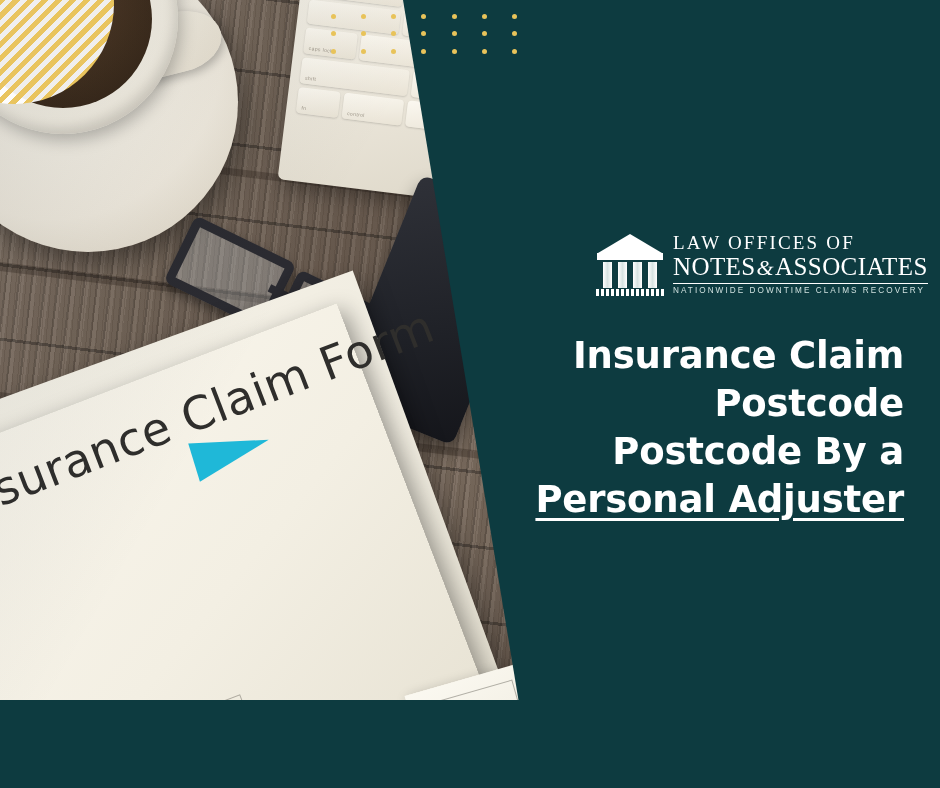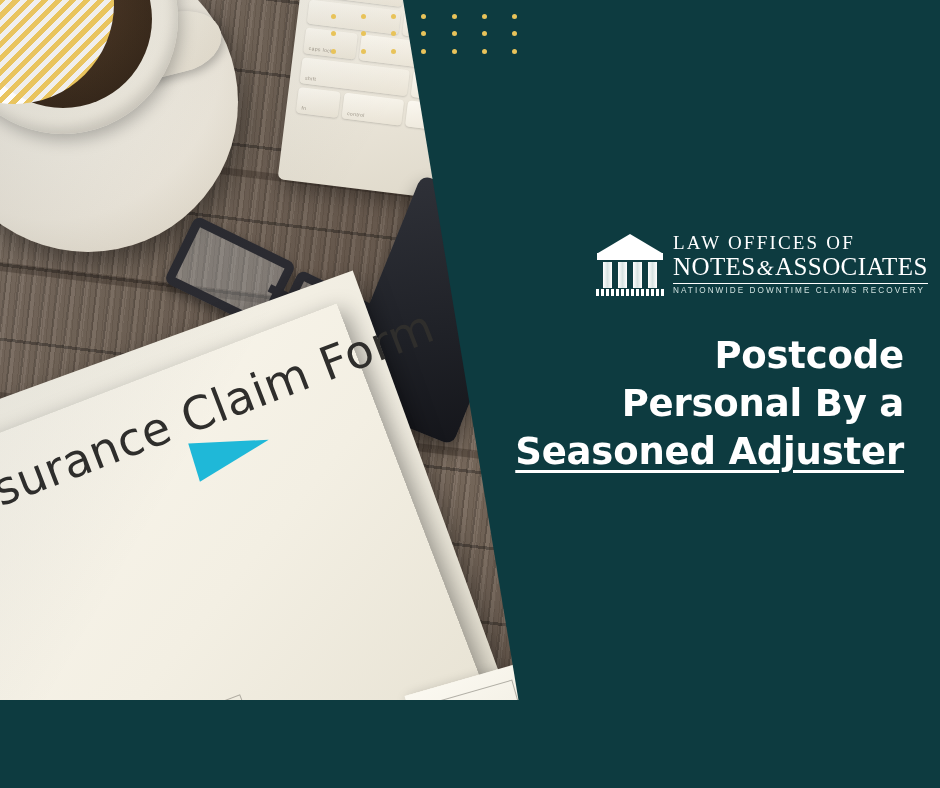--- a/index.html
+++ b/index.html
@@ -561,18 +561,19 @@
     </div>
     <div id="logo-text">
       <div id="logo-line1">LAW OFFICES OF</div>
       <div id="logo-line2"><span>NOTES</span><span id="logo-amp">&amp;</span><span>ASSOCIATES</span></div>
       <div id="logo-rule"></div>
       <div id="logo-tag">NATIONWIDE DOWNTIME CLAIMS RECOVERY</div>
     </div>
   </div>
 
   <div id="headline">
+      <span class="hl">Insurance Claim</span>
       <span class="hl">Postcode</span>
-      <span class="hl">Personal By a</span>
-      <span class="hl underline">Seasoned Adjuster</span>
+      <span class="hl">Postcode By a</span>
+      <span class="hl underline">Personal Adjuster</span>
     </div>
 
 </div>
 
 </body></html>

